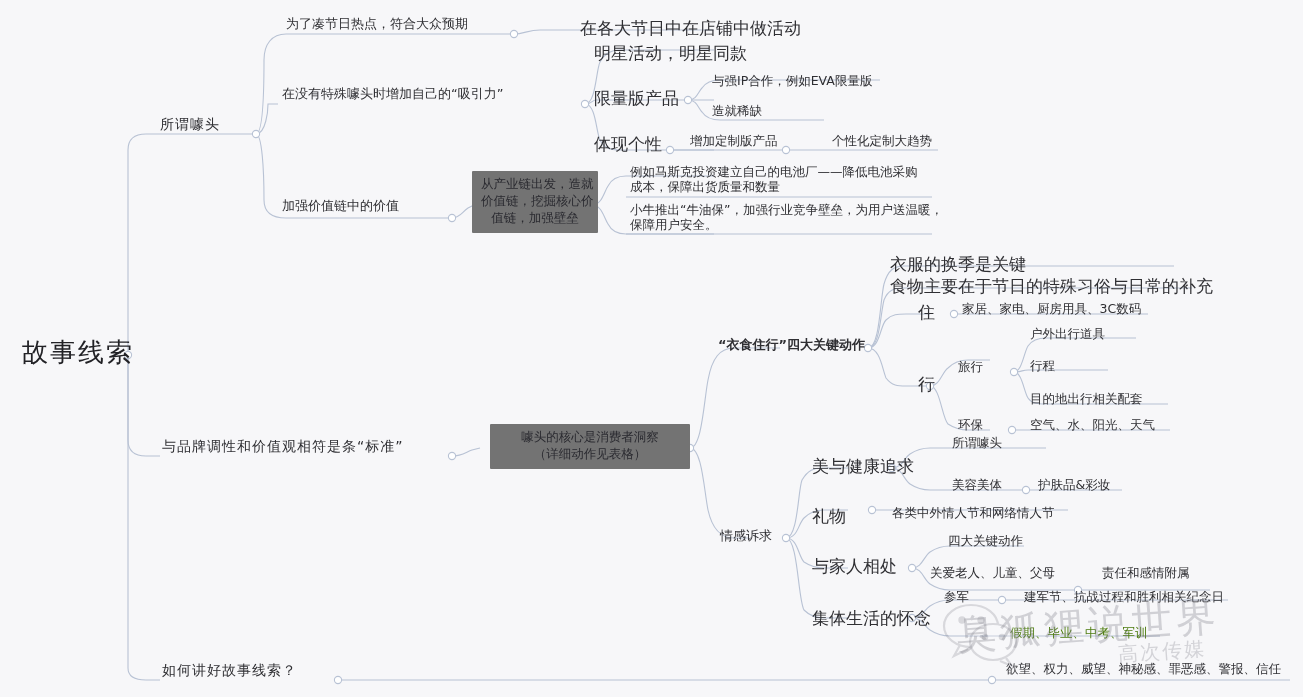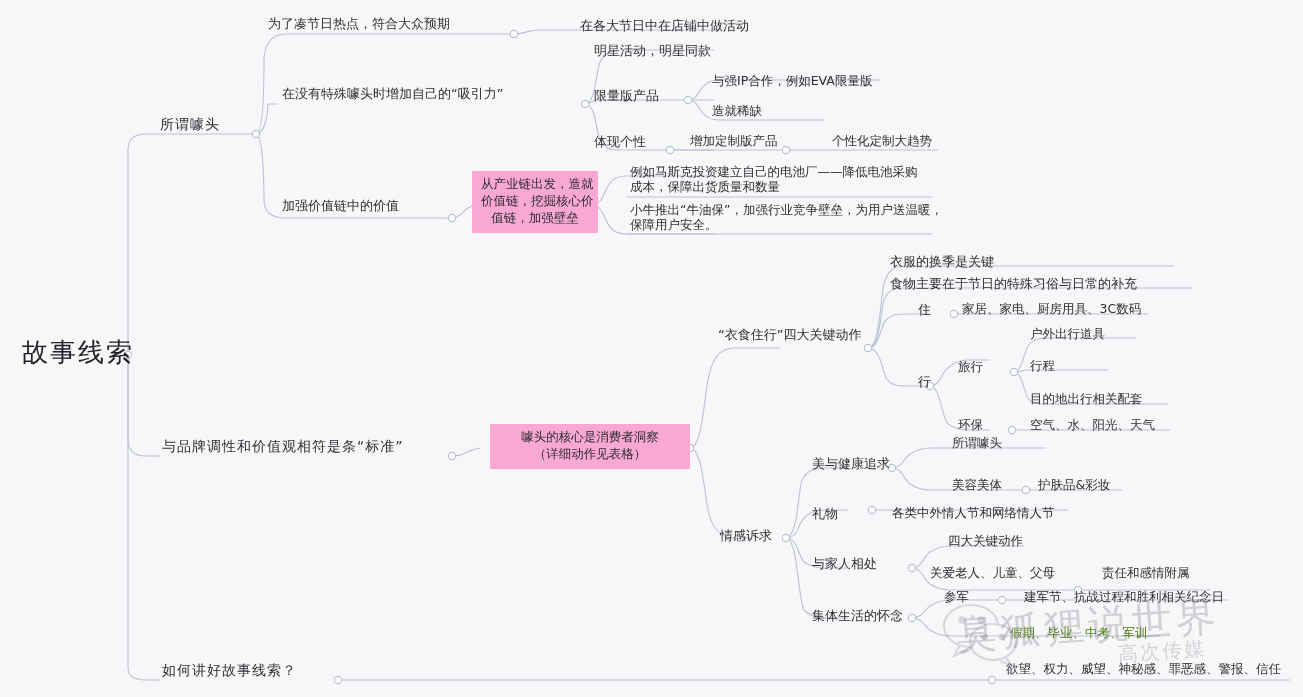--- a/index.html
+++ b/index.html
@@ -14,24 +14,24 @@
   svg.edges{position:absolute;left:0;top:0;width:1303px;height:697px;pointer-events:none;}
   .node{
     position:absolute;
     white-space:pre;
     color:#2f2f33;
     line-height:1.18;
   }
   .node.root{font-size:26px;letter-spacing:2px;color:#222226;}
   .node.l1{font-size:14px;letter-spacing:1px;}
   .node.l2{font-size:13px;}
-  .node.l3{font-size:13px;}
+  .node.l3{font-size:17px;}
   .node.l4{font-size:12.5px;}
   .node.hl{
-    background:#f9a8d4;
+    background:#737373;
     color:#2a2a30;
     padding:5px 9px 6px 9px;
     text-align:center;
     font-size:12.5px;
     line-height:1.35;
     border-radius:1px;
   }
   .wm{
     position:absolute;
     pointer-events:none;
@@ -171,21 +171,21 @@
       <circle cx="912" cy="618" r="3.6"></circle>
       <circle cx="1002" cy="600" r="3.6"></circle>
       <circle cx="338" cy="680" r="3.6"></circle>
       <circle cx="992" cy="680" r="3.6"></circle>
     </g>
   </svg>
 
   <div class="node root" style="left:22px;top:337px;">故事线索</div>
 
   <div class="node l1" style="left:160px;top:116px;">所谓噱头</div>
-  <div class="node l2" style="left:268px;top:16px;">为了凑节日热点，符合大众预期</div>
+  <div class="node l2" style="left:286px;top:16px;">为了凑节日热点，符合大众预期</div>
   <div class="node l3" style="left:580px;top:18px;">在各大节日中在店铺中做活动</div>
 
   <div class="node l2" style="left:282px;top:86px;">在没有特殊噱头时增加自己的“吸引力”</div>
   <div class="node l3" style="left:594px;top:43px;">明星活动，明星同款</div>
   <div class="node l3" style="left:594px;top:88px;">限量版产品</div>
   <div class="node l4" style="left:712px;top:74px;">与强IP合作，例如EVA限量版</div>
   <div class="node l4" style="left:712px;top:104px;">造就稀缺</div>
   <div class="node l3" style="left:594px;top:134px;">体现个性</div>
   <div class="node l4" style="left:690px;top:134px;">增加定制版产品</div>
   <div class="node l4" style="left:832px;top:134px;">个性化定制大趋势</div>
@@ -196,21 +196,21 @@
 值链，加强壁垒</div>
   <div class="node l4" style="left:630px;top:165px;">例如马斯克投资建立自己的电池厂——降低电池采购
 成本，保障出货质量和数量</div>
   <div class="node l4" style="left:630px;top:203px;">小牛推出“牛油保”，加强行业竞争壁垒，为用户送温暖，
 保障用户安全。</div>
 
   <div class="node l1" style="left:162px;top:438px;">与品牌调性和价值观相符是条“标准”</div>
   <div class="node hl" style="left:490px;top:424px;width:182px;">噱头的核心是消费者洞察
 （详细动作见表格）</div>
 
-  <div class="node l2" style="left:718px;top:327px;">“衣食住行”四大关键动作</div>
+  <div class="node l2" style="left:718px;top:337px;font-weight:bold;">“衣食住行”四大关键动作</div>
   <div class="node l3" style="left:890px;top:254px;">衣服的换季是关键</div>
   <div class="node l3" style="left:890px;top:276px;">食物主要在于节日的特殊习俗与日常的补充</div>
   <div class="node l3" style="left:918px;top:302px;">住</div>
   <div class="node l4" style="left:962px;top:302px;">家居、家电、厨房用具、3C数码</div>
   <div class="node l3" style="left:918px;top:374px;">行</div>
   <div class="node l4" style="left:958px;top:360px;">旅行</div>
   <div class="node l4" style="left:1030px;top:327px;">户外出行道具</div>
   <div class="node l4" style="left:1030px;top:359px;">行程</div>
   <div class="node l4" style="left:1030px;top:392px;">目的地出行相关配套</div>
   <div class="node l4" style="left:958px;top:418px;">环保</div>

